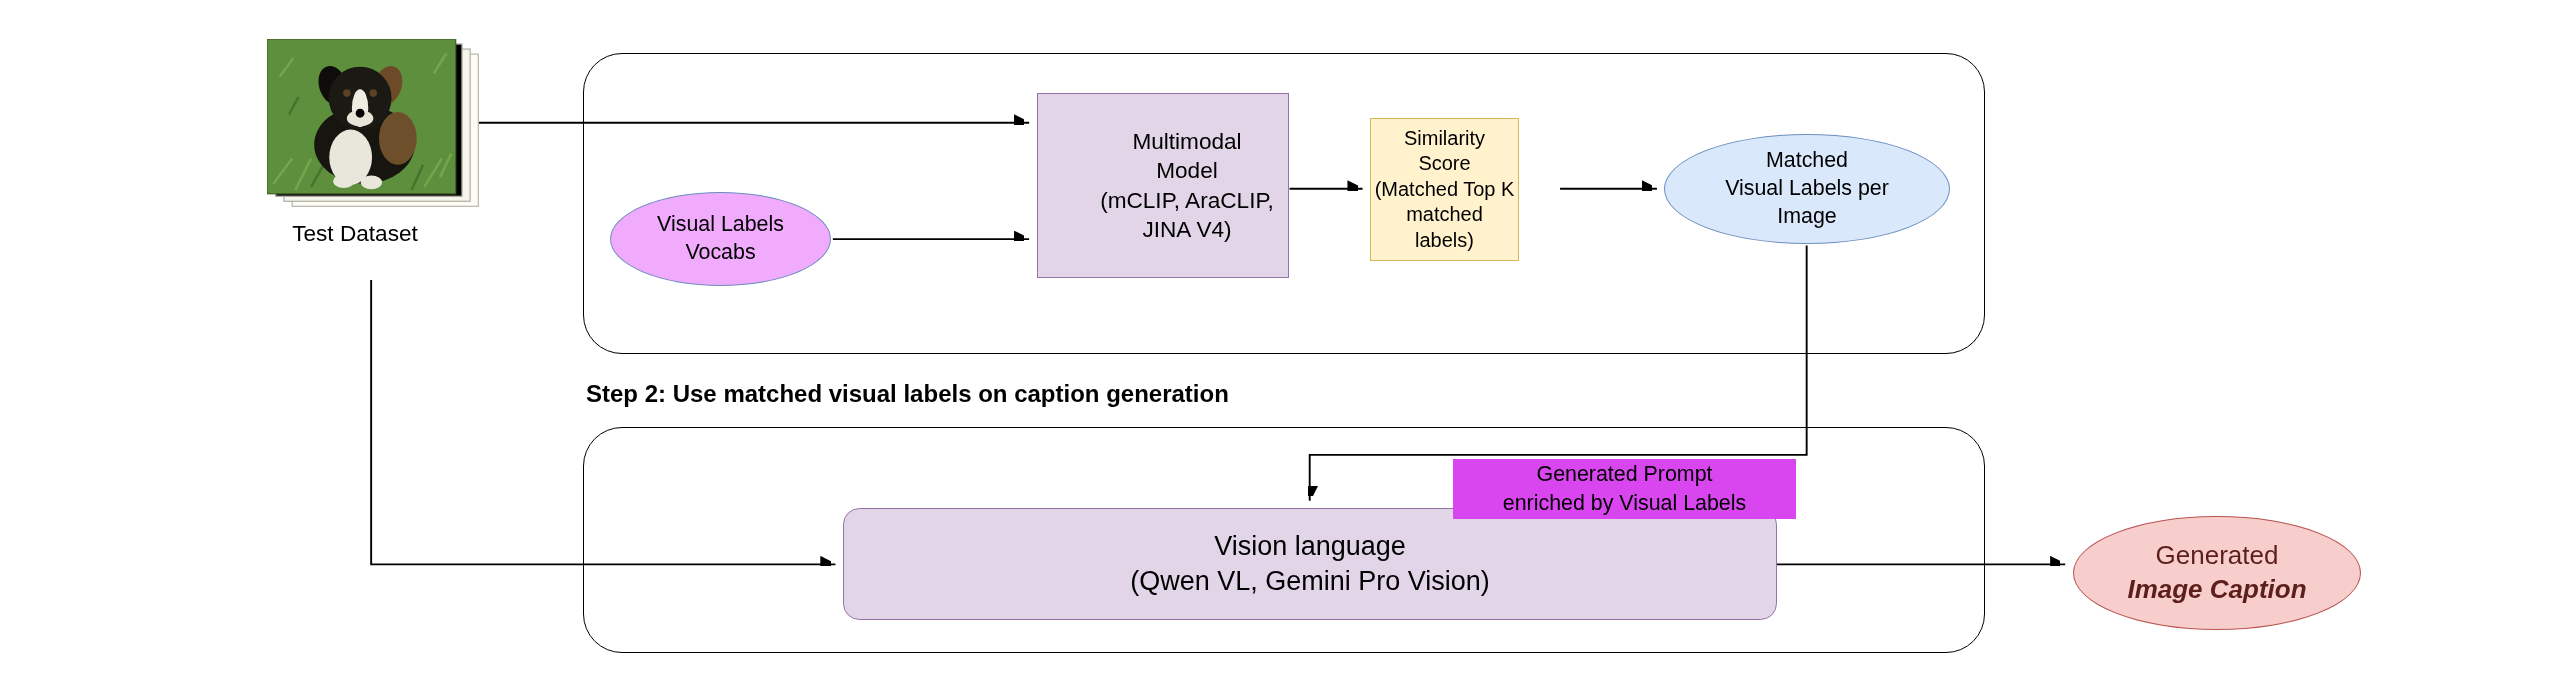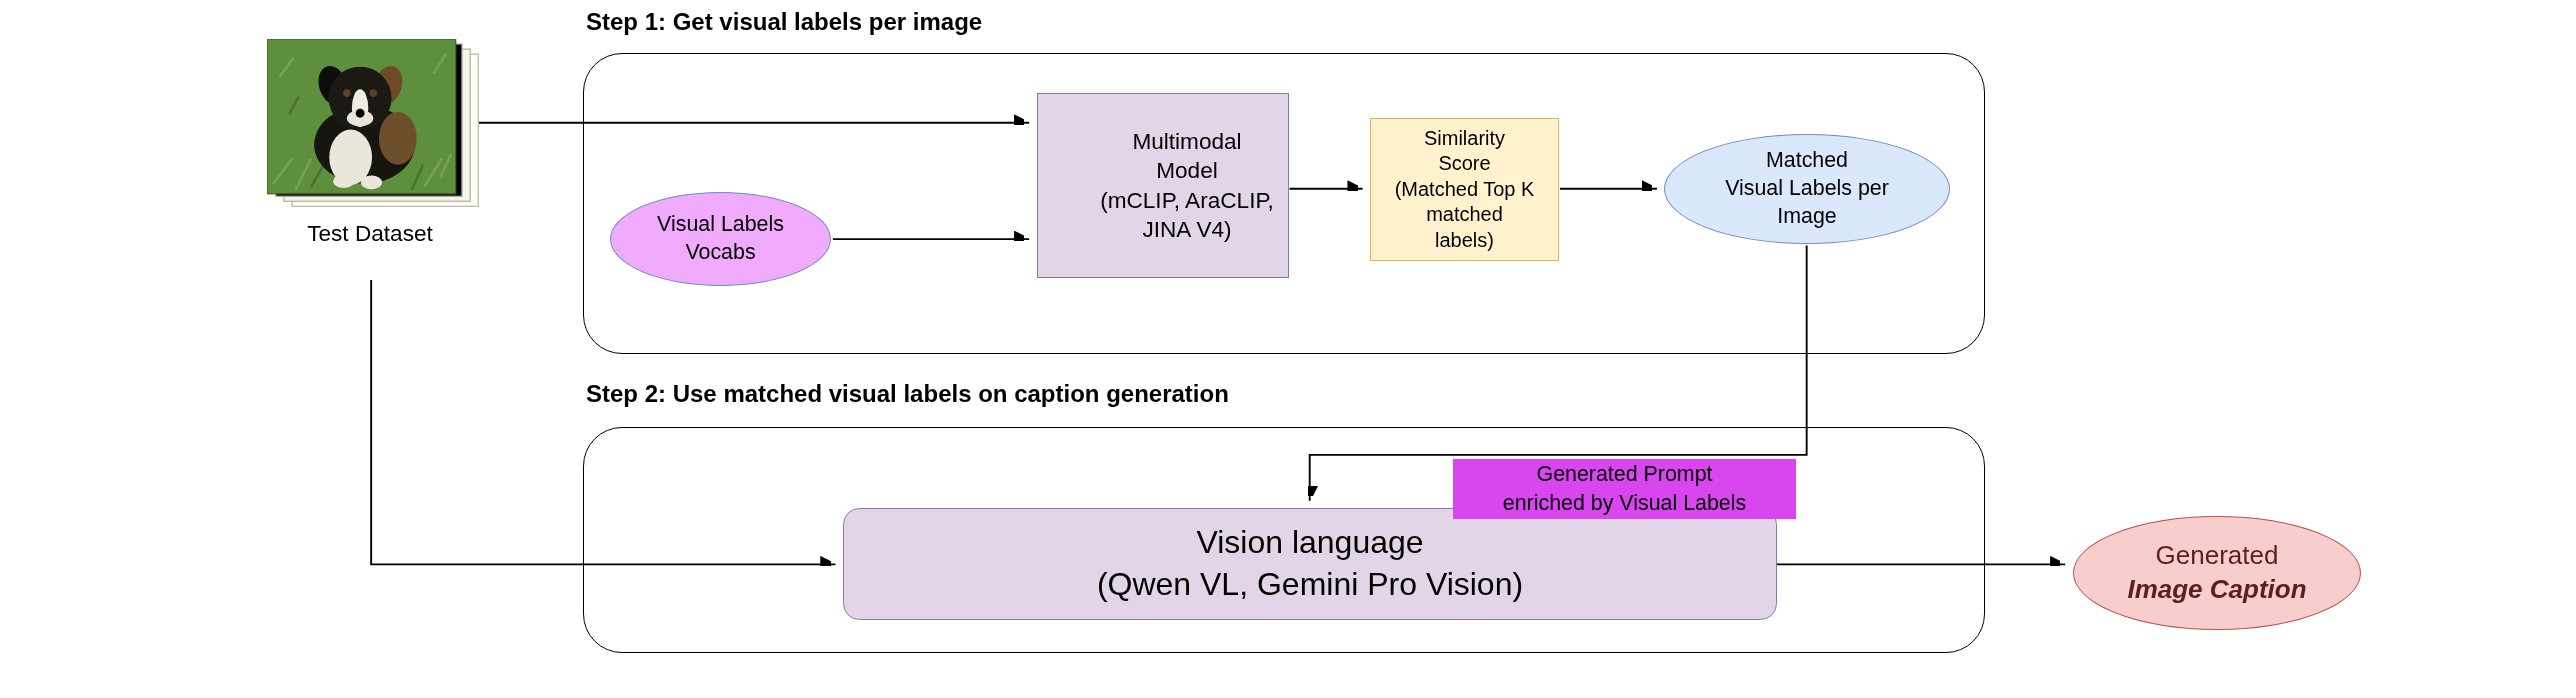--- a/index.html
+++ b/index.html
@@ -67,21 +67,20 @@
   .bold-italic { font-weight:bold; font-style:italic; }
 </style>
 </head>
 <body>
 
 <div id="canvas">
 
   <div class="container-box" style="left:583px; top:53px; width:1402px; height:301px;"></div>
   <div class="container-box" style="left:583px; top:427px; width:1402px; height:226px;"></div>
 
-  <div class="section-title" style="left:586px; top:7.5px;">Step 1: Get visual labels per image</div>
   <div class="section-title" style="left:586px; top:380px;">Step 2: Use matched visual labels on caption generation</div>
 
   <div class="photo-stack" style="left:267px; top:39px; width:217px; height:173px;">
     <svg width="217" height="173" viewBox="0 0 345 275">
       <rect x="40" y="24" width="296" height="242" fill="#fdfdf6" stroke="#b9b9b0" stroke-width="2"></rect>
       <rect x="27" y="16" width="296" height="242" fill="#f5f5ec" stroke="#b0b0a6" stroke-width="2"></rect>
       <rect x="14" y="8" width="296" height="242" fill="#ededе2" stroke="#a8a89e" stroke-width="2"></rect>
       <g>
         <rect x="0" y="0" width="300" height="246" fill="#5d8f3c" stroke="#44632b" stroke-width="2"></rect>
         <path d="M10 230 l30 -40 M45 240 l25 -50 M250 235 l28 -45 M275 220 l18 -38 M20 60 l22 -30 M265 55 l20 -32" stroke="#7fae55" stroke-width="4" fill="none" opacity="0.7"></path>
@@ -96,21 +95,21 @@
         <ellipse cx="148" cy="126" rx="21" ry="13" fill="#e8e4d8"></ellipse>
         <circle cx="148" cy="118" r="7" fill="#000"></circle>
         <circle cx="127" cy="86" r="6" fill="#5c4122"></circle>
         <circle cx="169" cy="86" r="6" fill="#5c4122"></circle>
         <ellipse cx="122" cy="226" rx="17" ry="11" fill="#e9e6db"></ellipse>
         <ellipse cx="166" cy="228" rx="17" ry="11" fill="#e9e6db"></ellipse>
       </g>
     </svg>
   </div>
 
-  <div class="caption" style="left:244px; top:219px; width:252px;">
+  <div class="caption" style="left:229px; top:219px; width:252px;">
     <div>Test Dataset</div>
   </div>
 
   <svg id="arrows" width="2576" height="699" viewBox="0 0 4095 1111">
     <defs>
       <marker id="arrowhead" markerWidth="5.5" markerHeight="5.5" refX="8" refY="4.5" orient="auto">
         <path d="M0,0 L9,4.5 L0,9 z" fill="#000"></path>
       </marker>
     </defs>
     <path d="M 760 195 H 1636" stroke="#000" stroke-width="3" fill="none" marker-end="url(#arrowhead)"></path>
@@ -127,40 +126,40 @@
     <div>Vocabs</div>
   </div>
 
   <div class="node rect-node" style="left: 1037px; top: 93px; width: 252px; height: 185px; font-size: 22.6px; background-color: rgb(225, 213, 231); border-color: rgb(150, 115, 166); padding-left: 48px;">
     <div>Multimodal</div>
     <div>Model</div>
     <div>(mCLIP, AraCLIP,</div>
     <div>JINA V4)</div>
   </div>
 
-  <div class="node rect-node" style="left: 1370px; top: 118px; width: 189px; height: 143px; font-size: 20px; line-height: 1.28; background-color: rgb(255, 242, 204); border-color: rgb(214, 182, 86);">
+  <div class="node rect-node" style="left: 1370px; top: 118px; width: 149px; height: 143px; font-size: 20px; line-height: 1.28; background-color: rgb(255, 242, 204); border-color: rgb(214, 182, 86);">
     <div>Similarity</div>
     <div>Score</div>
     <div>(Matched Top K</div>
     <div>matched</div>
     <div>labels)</div>
   </div>
 
   <div class="node ellipse-node" style="left: 1664px; top: 134px; width: 286px; height: 110px; font-size: 21.4px; background-color: rgb(218, 232, 252); border-color: rgb(108, 142, 191);">
     <div>Matched</div>
     <div>Visual Labels per</div>
     <div>Image</div>
   </div>
 
   <div class="edge-label" style="left:1453px; top:431px; width:343px;">
     <div>Generated Prompt</div>
     <div>enriched by Visual Labels</div>
   </div>
 
-  <div class="node round-rect-node" style="left: 843px; top: 508px; width: 934px; height: 112px; font-size: 32px; background-color: rgb(225, 213, 231); border-color: rgb(150, 115, 166);">
+  <div class="node round-rect-node" style="left: 843px; top: 508px; width: 934px; height: 112px; font-size: 27px; background-color: rgb(225, 213, 231); border-color: rgb(150, 115, 166);">
     <div>Vision language</div>
     <div>(Qwen VL, Gemini Pro Vision)</div>
   </div>
 
   <div class="node ellipse-node" style="left: 2073px; top: 516px; width: 288px; height: 114px; font-size: 26px; background-color: rgb(248, 206, 204); border-color: rgb(184, 84, 80); color: rgb(92, 31, 27);">
     <div>Generated</div>
     <div class="bold-italic">Image Caption</div>
   </div>
 
 </div>

